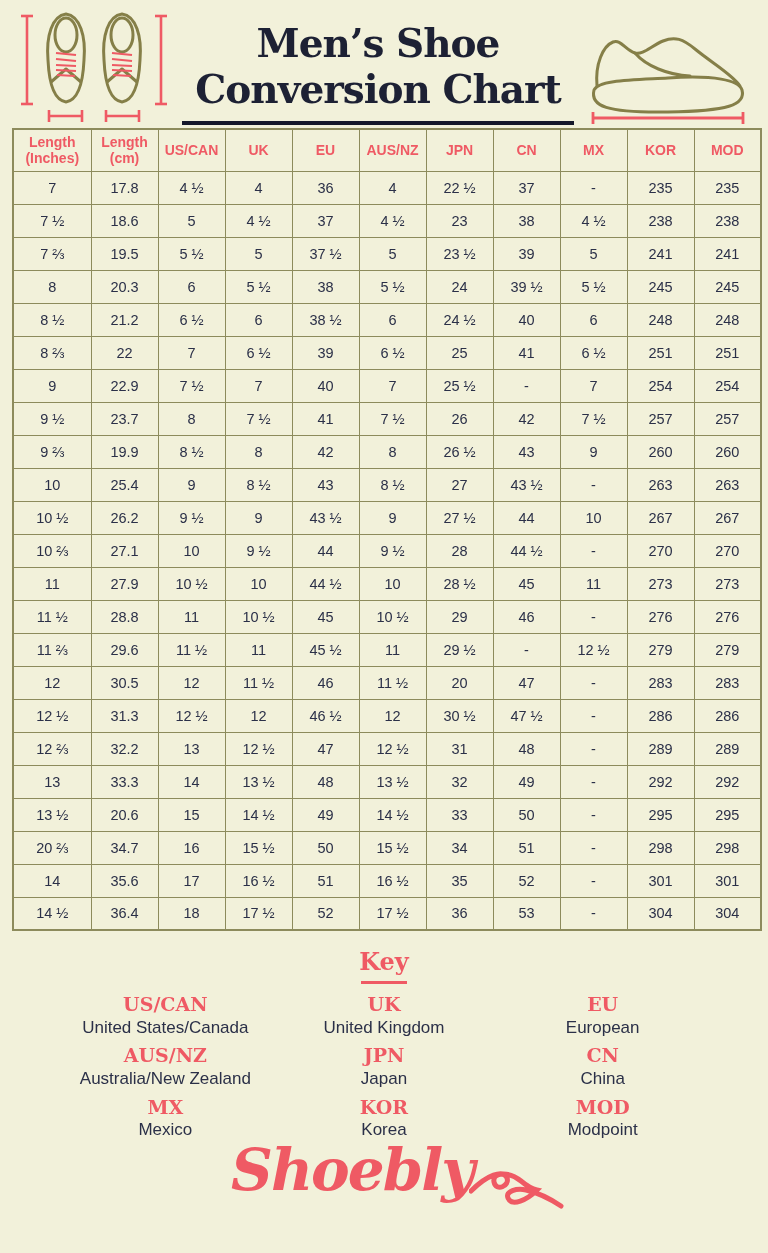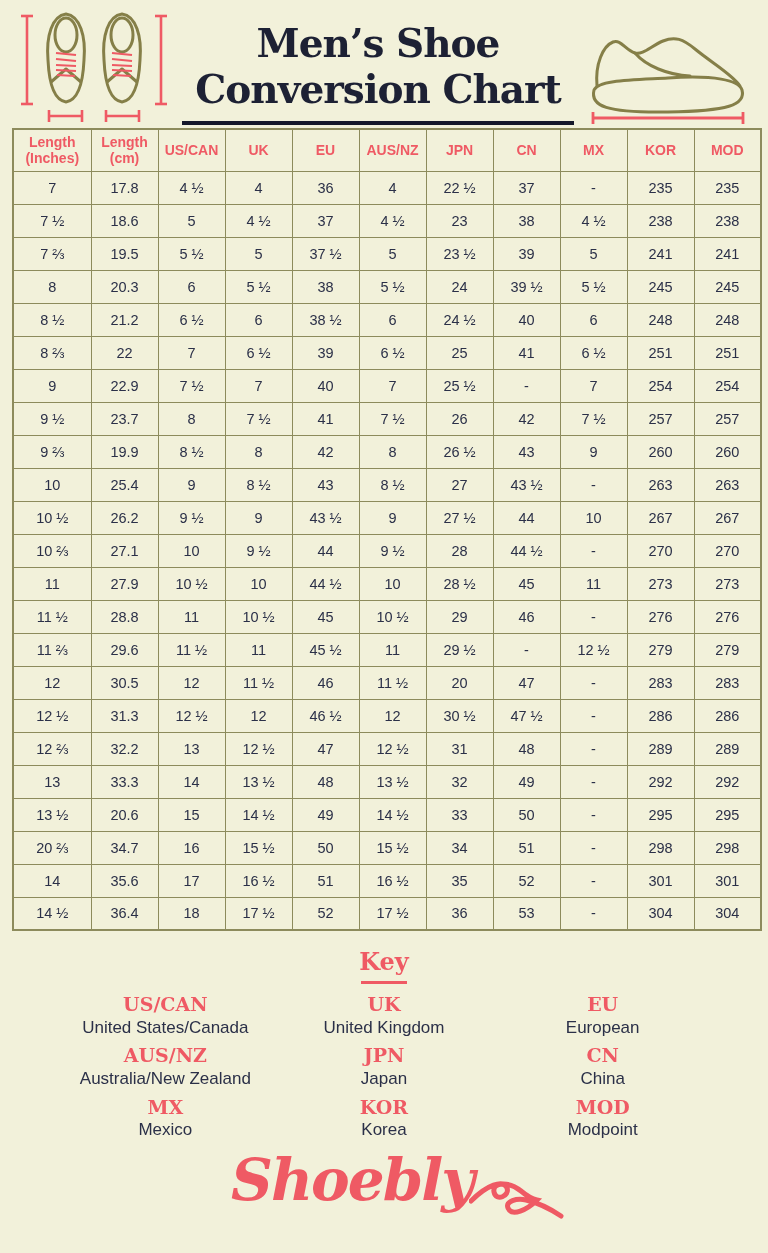--- a/index.html
+++ b/index.html
@@ -96,21 +96,20 @@
     font-size: 17px;
     color: #2b3048;
     margin-top: 3px;
     line-height: 1.2;
   }
   
   .footer {
     display: flex;
     justify-content: center;
     align-items: flex-start;
-    margin-top: 10px;
     padding-left: 28px;
   }
   .logo-text {
     font-family: "DejaVu Serif", serif;
     font-style: italic;
     font-weight: bold;
     font-size: 58px;
     color: #ef5a64;
     letter-spacing: -2px;
     line-height: 1;

